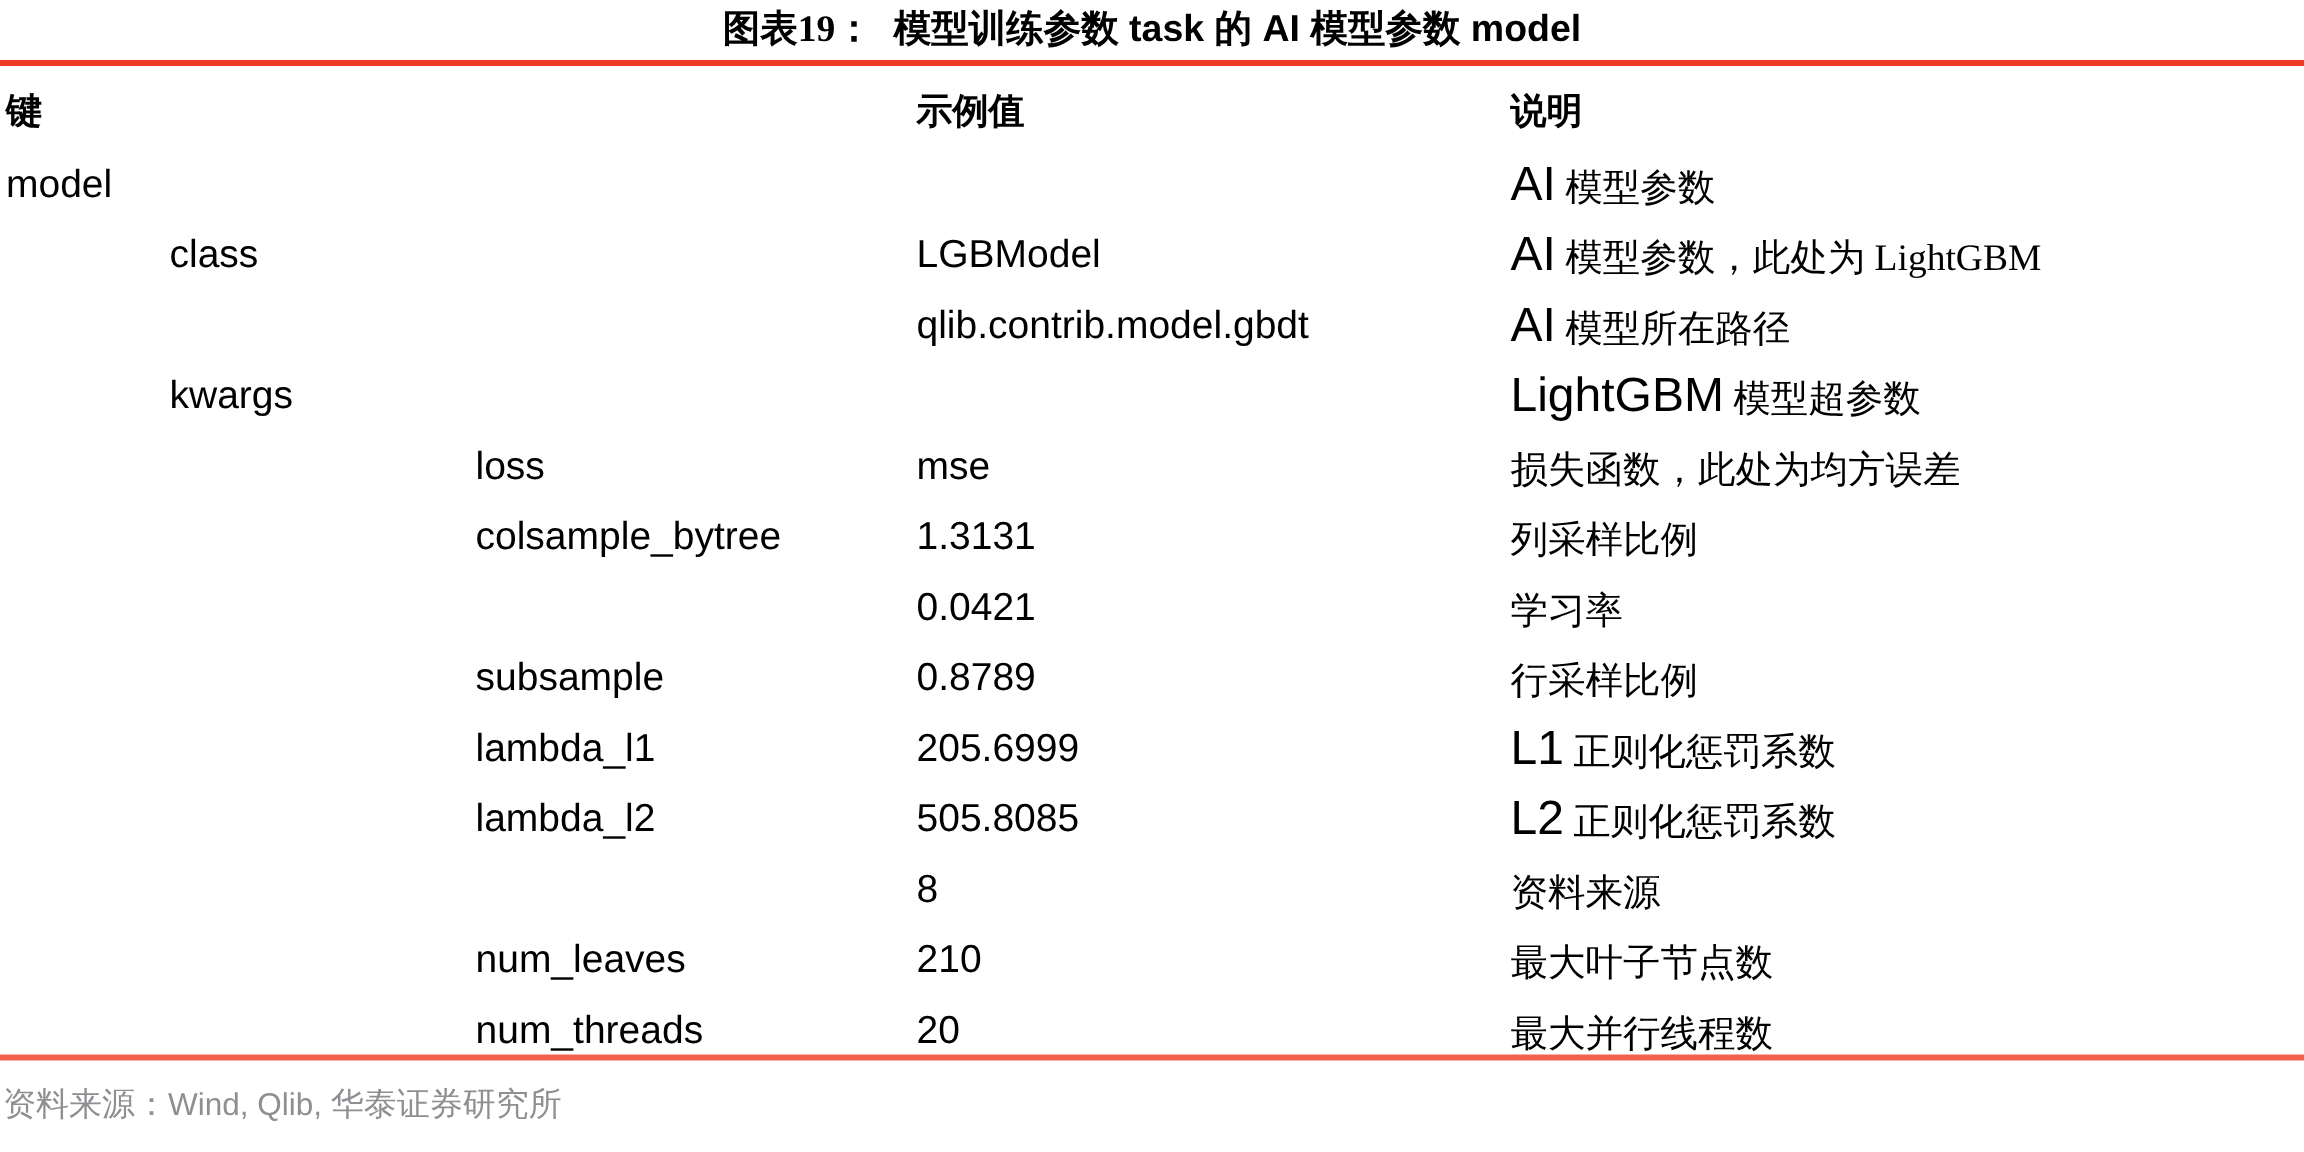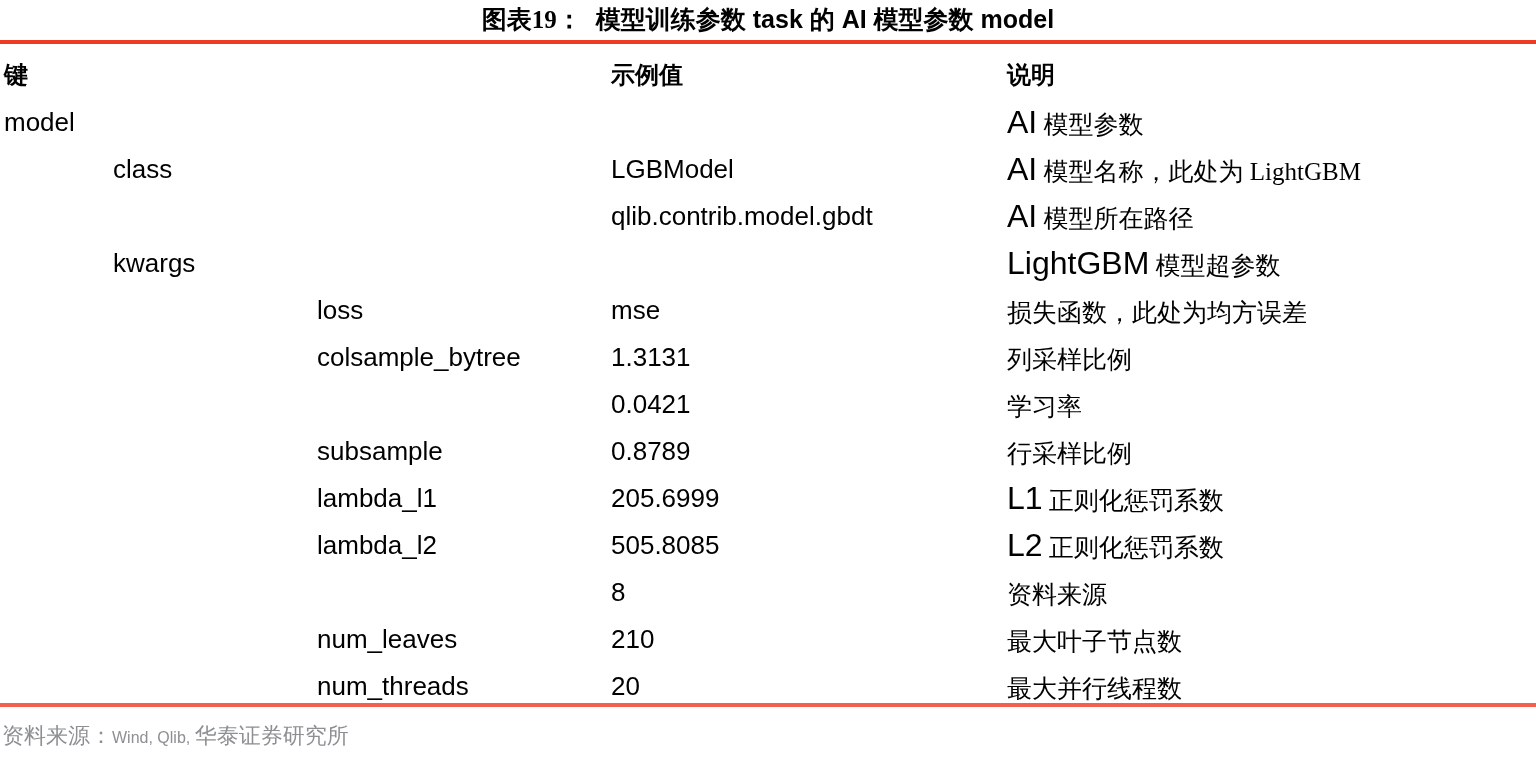--- a/index.html
+++ b/index.html
@@ -126,21 +126,21 @@
     top: 716px;
     height: 40px;
     line-height: 40px;
     white-space: nowrap;
     color: #8d8f92;
     font-family: "Liberation Serif", "DejaVu Serif", serif;
     font-size: 22px;
   }
   .source .latin {
     font-family: "Liberation Sans", sans-serif;
-    font-size: 16px;
+    font-size: 21px;
   }
 </style>
 </head>
 <body>
 
 <div class="figure">
 
   <div class="fig-title">
     <span class="label">图表19：</span><span class="caption">模型训练参数 task 的 AI 模型参数 model</span>
   </div>
@@ -157,21 +157,21 @@
 
     <div id="rows-host">
         <div class="row">
           <span class="cell mono-key indent-0">model</span>
           <span class="cell mono-val col-val"></span>
           <span class="cell desc col-desc"><span class="latin">AI</span><span> 模型参数</span></span>
         </div>
         <div class="row">
           <span class="cell mono-key indent-1">class</span>
           <span class="cell mono-val col-val">LGBModel</span>
-          <span class="cell desc col-desc"><span class="latin">AI</span><span> 模型名称，此处为 LightGBM</span></span>
+          <span class="cell desc col-desc"><span class="latin">AI</span><span> 模型参数，此处为 LightGBM</span></span>
         </div>
         <div class="row">
           <span class="cell mono-val col-val">qlib.contrib.model.gbdt</span>
           <span class="cell desc col-desc"><span class="latin">AI</span><span> 模型所在路径</span></span>
         </div>
         <div class="row">
           <span class="cell mono-key indent-1">kwargs</span>
           <span class="cell mono-val col-val"></span>
           <span class="cell desc col-desc"><span class="latin">LightGBM</span><span> 模型超参数</span></span>
         </div>

